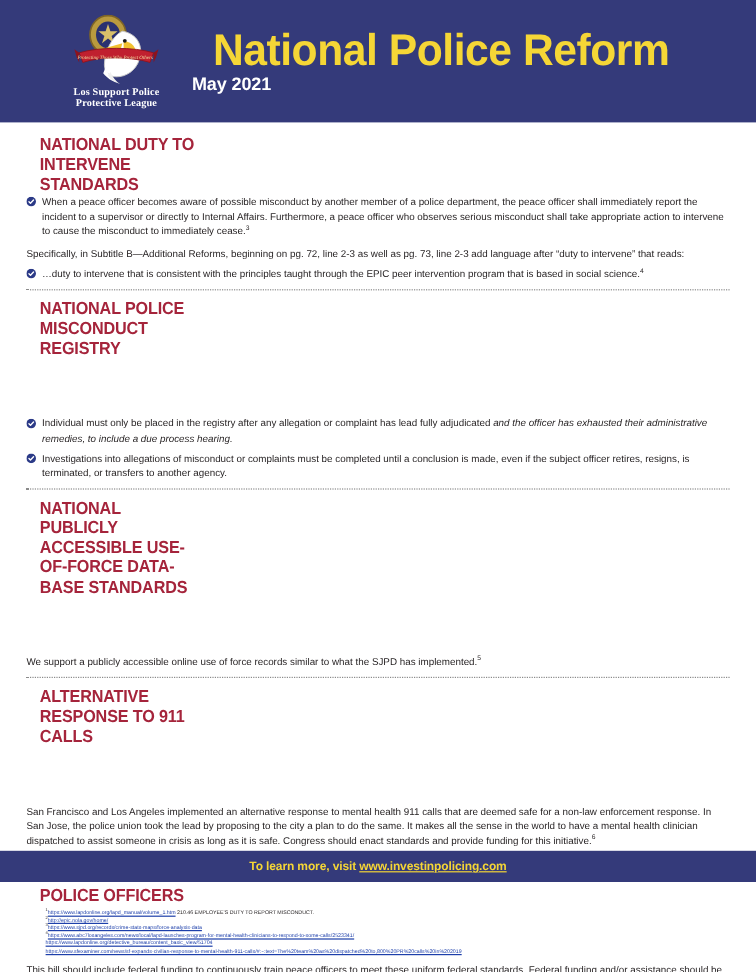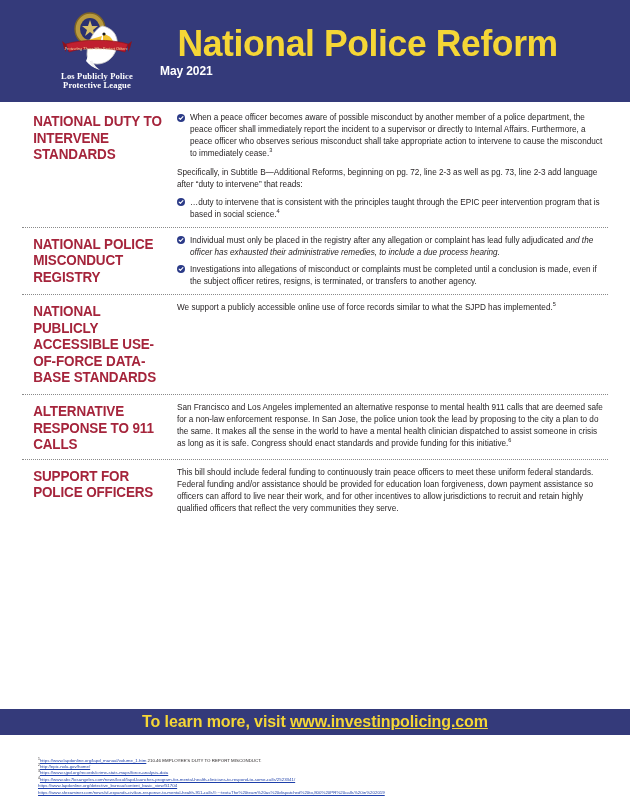--- a/index.html
+++ b/index.html
@@ -66,42 +66,44 @@
     line-height: 38px;
     font-weight: bold;
     letter-spacing: -0.4px;
     transform: scaleX(0.96);
     transform-origin: right center;
     white-space: nowrap;
   }
   .sub-title {
     color: #ffffff;
     font-family: "Liberation Sans Narrow", "Liberation Sans", sans-serif;
-    font-size: 12px;
+    font-size: 15px;
     font-weight: bold;
     margin-top: 1px;
     letter-spacing: -0.1px;
   }
   .header-rule {
     height: 3px;
     background: #ffffff;
   }
 
   
   .content {
     padding: 0 22px 0 22px;
     box-sizing: border-box;
   }
   .section {
     display: flex;
     padding: 7px 0 6px 0;
     box-sizing: border-box;
+    flex-direction: column;
   }
   .section + .section {
     border-top: 1px dotted #8a8a8a;
+    gap: 48px;
   }
   .sec-head {
     width: 155px;
     flex-shrink: 0;
     padding-left: 12px;
     padding-top: 1px;
     box-sizing: border-box;
     color: #a5243b;
     font-family: "Liberation Sans Narrow", "Liberation Sans", sans-serif;
     font-size: 14.5px;
@@ -162,21 +164,21 @@
     bottom: 75px;
     height: 26px;
     background: #343a7a;
     display: flex;
     align-items: center;
     justify-content: center;
   }
   .footer-text {
     color: #f5d636;
     font-family: "Liberation Sans Narrow", "Liberation Sans", sans-serif;
-    font-size: 16px;
+    font-size: 10px;
     font-weight: bold;
     letter-spacing: -0.1px;
   }
   .footer-text .url { text-decoration: underline; }
 
   .footnotes {
     position: absolute;
     left: 38px;
     right: 16px;
     bottom: 14px;
@@ -214,21 +216,21 @@
           <path d="M45 22 C52 23 56 28 55 33 L45 30 Z" fill="#f2c230"></path>
           <path d="M44 24 L30 28 L42 31 Z" fill="#f2c230"></path>
           <circle cx="46" cy="22" r="1.6" fill="#1a1a1a"></circle>
           <path d="M8 32 C24 27 54 27 70 32 L67 40 C50 35 26 35 11 40 Z" fill="#c0202f" stroke="#8d121d" stroke-width="0.7"></path>
           <path d="M8 32 L4 29 L6 36 L8 40 Z" fill="#8d121d"></path>
           <path d="M70 32 L74 29 L72 36 L70 40 Z" fill="#8d121d"></path>
           <text x="38" y="37.5" text-anchor="middle" font-family="Liberation Serif, serif" font-size="4.2" fill="#f3dca0" font-style="italic">Protecting Those Who Protect Others</text>
         </svg>
       </div>
       <div class="logo-text">
-        <div>Los Publicly Police</div>
+        <div>Los Support Police</div>
         <div>Protective League</div>
       </div>
     </div>
     <div class="title-block">
       <div class="main-title">National Police Reform</div>
       <div class="sub-title">May 2021</div>
     </div>
   </div>
   <div class="header-rule"></div>
 

